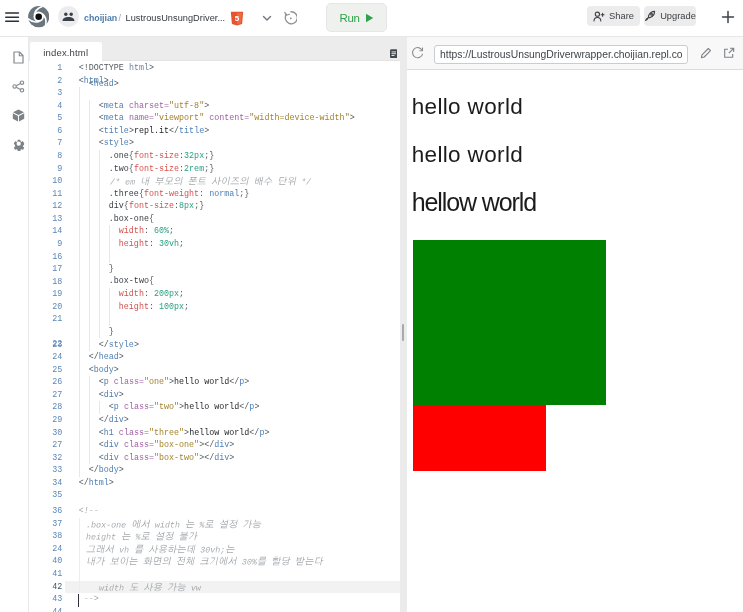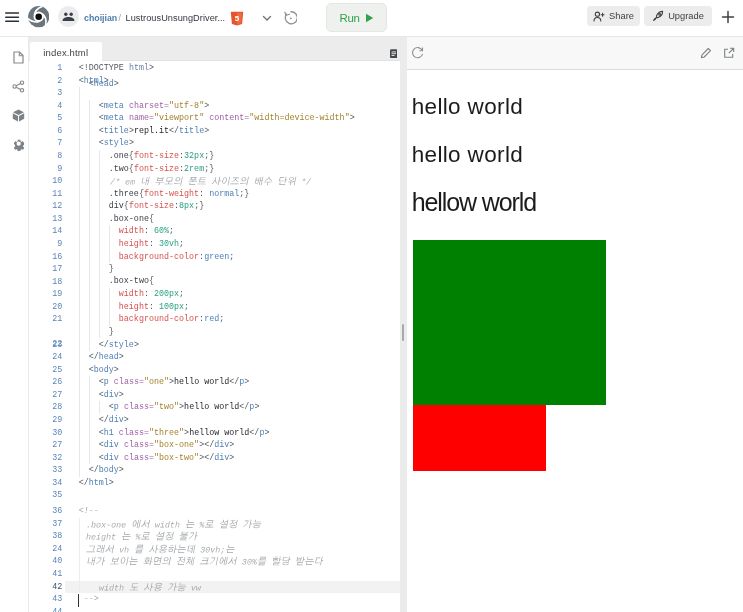--- a/index.html
+++ b/index.html
@@ -95,21 +95,21 @@
     <svg width="12" height="11" viewBox="0 0 12 11">
         <g stroke="#3c4146" stroke-width="1.1" fill="none" stroke-linecap="round">
           <circle cx="4.4" cy="3.2" r="2.1"></circle>
           <path d="M1 10 c0-2.3 1.5-3.5 3.4-3.5 1.9 0 3.4 1.2 3.4 3.5"></path>
           <path d="M9.6 2.2 v3 M8.1 3.7 h3"></path>
         </g>
       </svg>
     <span>Share</span>
   </div>
 
-  <div class="tbtn" style="left:644px;width:68px">
+  <div class="tbtn" style="left:644px;width:52px">
     <svg width="12" height="12" viewBox="0 0 12 12">
         <g stroke="#3c4146" stroke-width="1.1" fill="none" stroke-linecap="round" stroke-linejoin="round">
           <path d="M4.2 7.8 C2.5 8.5 1.6 10.4 1.6 10.4 s1.9-.9 2.6-2.6"></path>
           <path d="M4.8 7.6 L4.4 5.9 C6 2.5 8.5 1.4 10.6 1.4 c0 2.1-1.1 4.6-4.5 6.2 l-1.7-.4z"></path>
           <circle cx="7.6" cy="4.4" r=".9"></circle>
         </g>
       </svg>
     <span>Upgrade</span>
   </div>
 
@@ -189,31 +189,29 @@
 <div class="cl" style="top:187.6px"><span class="e">      .three</span><span class="b">{</span><span class="p">font-weight</span><span class="b">: </span><span class="k">normal</span><span class="b">;}</span></div>
 <div class="gut" style="top:200.2px">12</div>
 <div class="cl" style="top:200.2px"><span class="e">      div</span><span class="b">{</span><span class="p">font-size</span><span class="b">:</span><span class="v">8px</span><span class="b">;}</span></div>
 <div class="gut" style="top:212.8px">13</div>
 <div class="cl" style="top:212.8px"><span class="e">      .box-one</span><span class="b">{</span></div>
 <div class="gut" style="top:225.3px">14</div>
 <div class="cl" style="top:225.3px"><span class="p">        width</span><span class="b">: </span><span class="v">60%</span><span class="b">;</span></div>
 <div class="gut" style="top:237.9px">9</div>
 <div class="cl" style="top:237.9px"><span class="p">        height</span><span class="b">: </span><span class="v">30vh</span><span class="b">;</span></div>
 <div class="gut" style="top:250.5px">16</div>
-<div class="cl" style="top:250.5px"><span class="p">        background-color</span><span class="b">:</span><span class="k">green</span><span class="b">;</span></div>
 <div class="gut" style="top:263.0px">17</div>
 <div class="cl" style="top:263.0px"><span class="b">      }</span></div>
 <div class="gut" style="top:275.6px">18</div>
 <div class="cl" style="top:275px"><span class="e">      .box-two</span><span class="b">{</span></div>
 <div class="gut" style="top:288.2px">19</div>
 <div class="cl" style="top:288.2px"><span class="p">        width</span><span class="b">: </span><span class="v">200px</span><span class="b">;</span></div>
 <div class="gut" style="top:300.8px">20</div>
 <div class="cl" style="top:300.8px"><span class="p">        height</span><span class="b">: </span><span class="v">100px</span><span class="b">;</span></div>
 <div class="gut" style="top:313.3px">21</div>
-<div class="cl" style="top:313.3px"><span class="p">        background-color</span><span class="b">:</span><span class="k">red</span><span class="b">;</span></div>
 <div class="gut" style="top:338px">22</div>
 <div class="cl" style="top:325.9px"><span class="b">      }</span></div>
 <div class="gut" style="top:338.5px">23</div>
 <div class="cl" style="top:338.5px"><span class="b">    &lt;/</span><span class="t">style</span><span class="b">&gt;</span></div>
 <div class="gut" style="top:351.0px">24</div>
 <div class="cl" style="top:351.0px"><span class="b">  &lt;/</span><span class="t">head</span><span class="b">&gt;</span></div>
 <div class="gut" style="top:363.6px">25</div>
 <div class="cl" style="top:363.6px"><span class="b">  &lt;</span><span class="t">body</span><span class="b">&gt;</span></div>
 <div class="gut" style="top:376.2px">26</div>
 <div class="cl" style="top:376.2px"><span class="b">    &lt;</span><span class="t">p</span><span> </span><span class="a">class=</span><span class="s">"one"</span><span class="b">&gt;</span><span>hello world</span><span class="b">&lt;/</span><span class="t">p</span><span class="b">&gt;</span></div>
@@ -265,20 +263,21 @@
 
 <div id="divider"></div>
 <div id="divhandle"></div>
 
 <div id="preview">
   <div id="urlbar">
     <svg style="position:absolute;left:4.5px;top:9px" width="13" height="13" viewBox="0 0 13 13">
         <path d="M11.1 4.2 A5.1 5.1 0 1 0 11.6 7.8" fill="none" stroke="#8a8e92" stroke-width="1.1"></path>
         <path d="M11.5 1.6 V4.7 H8.4" fill="none" stroke="#8a8e92" stroke-width="1.1"></path>
       </svg>
+    <div id="urlinput">https://LustrousUnsungDriverwrapper.choijian.repl.co</div>
     <svg style="position:absolute;left:293px;top:9.5px" width="12" height="12" viewBox="0 0 12 12">
         <path d="M1.4 10.6 l.6-2.8 6.3-6.3 2.2 2.2 -6.3 6.3 z" fill="none" stroke="#7d8286" stroke-width="1.1" stroke-linejoin="round"></path>
       </svg>
     <svg style="position:absolute;left:316px;top:9.5px" width="12" height="12" viewBox="0 0 12 12">
         <g fill="none" stroke="#7d8286" stroke-width="1.1">
           <path d="M5 2.3 H1.7 V10.3 H9.7 V7"></path>
           <path d="M7 1.3 H10.7 V5 M10.5 1.5 L5.8 6.2"></path>
         </g>
       </svg>
   </div>

